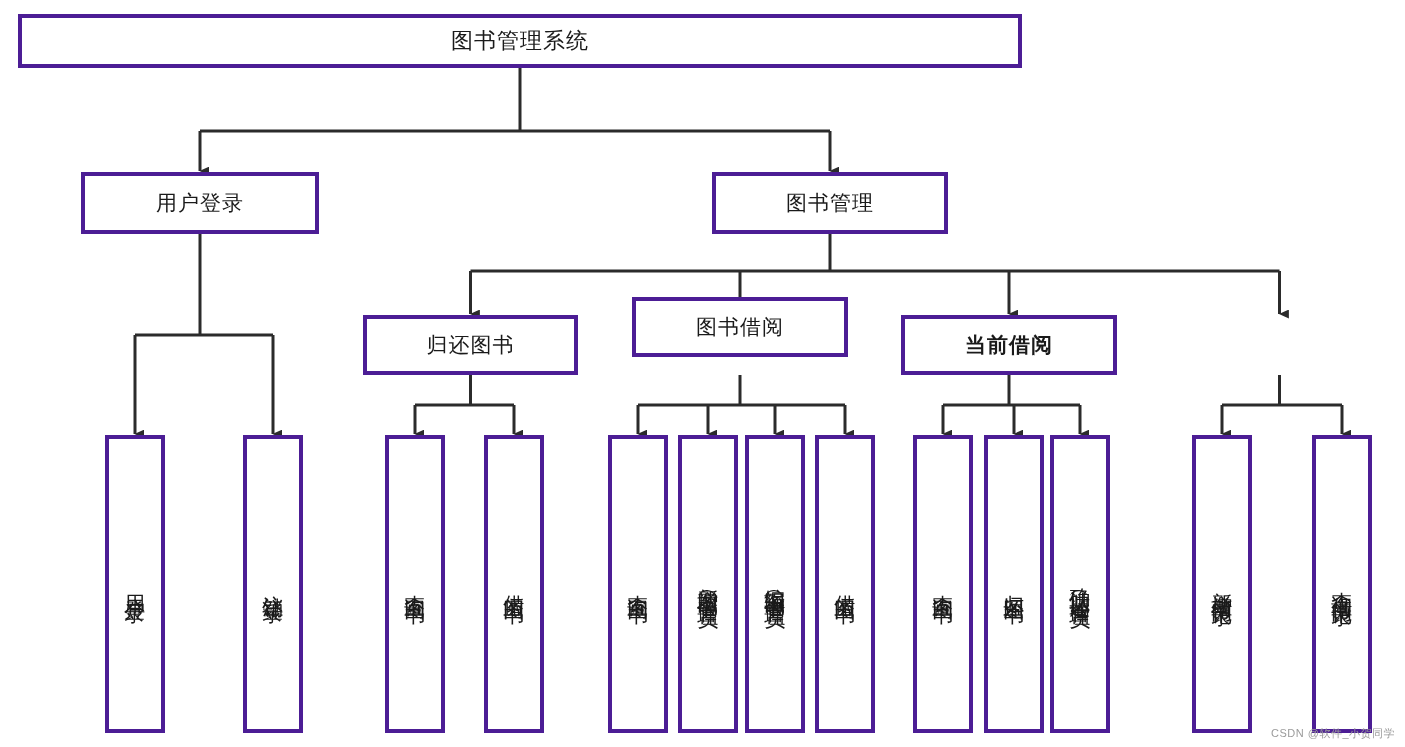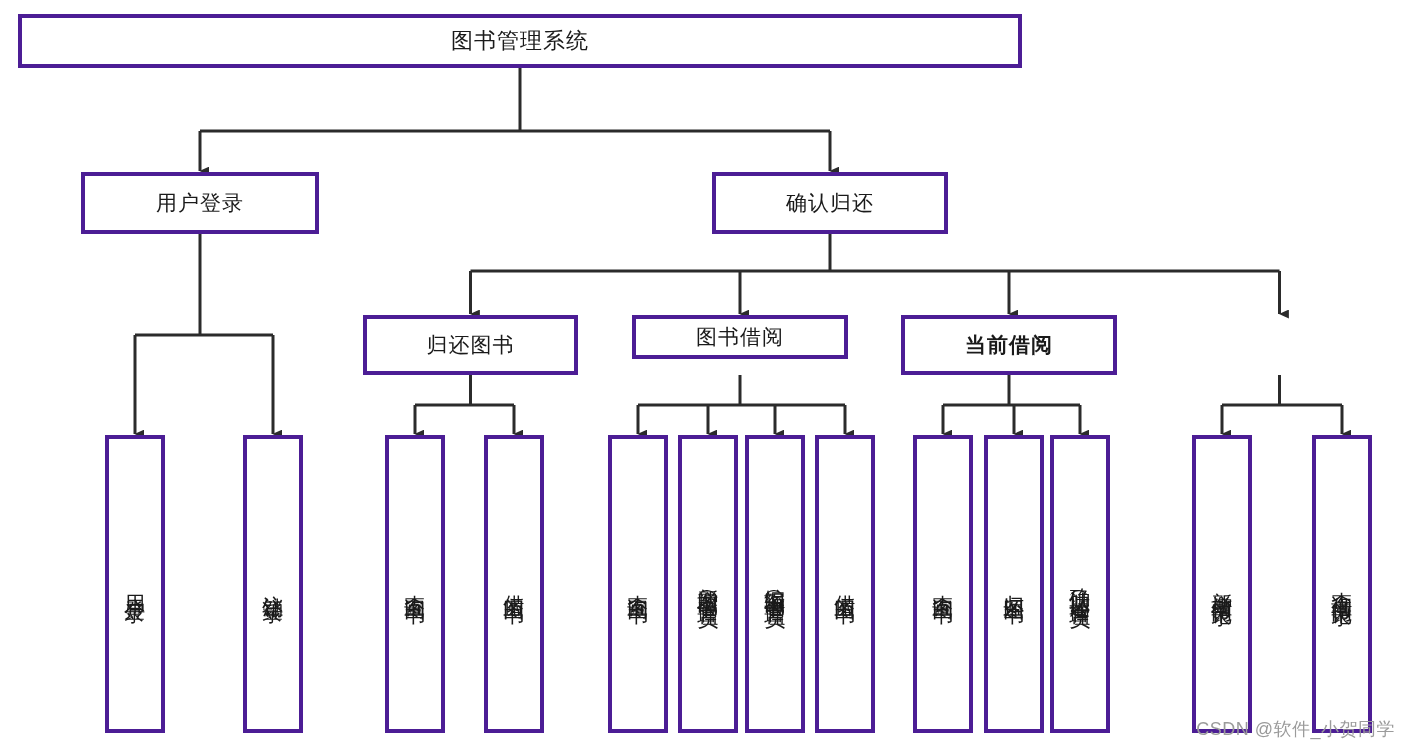--- a/index.html
+++ b/index.html
@@ -54,21 +54,21 @@
     display: block;
     text-align: center;
   }
   .node-root {
     font-size: 22px;
   }
   #watermark {
     position: absolute;
     right: 10px;
     bottom: 6px;
-    font-size: 18px;
+    font-size: 11px;
     color: #9b9b9b;
     letter-spacing: 0.5px;
     white-space: nowrap;
     pointer-events: none;
   }
 </style>
 </head>
 <body>
 
 <div id="diagram-root">
@@ -117,27 +117,27 @@
   </svg>
 
   <div class="node node-h node-root" style="left: 18px; top: 14px; width: 1004px; height: 54px;">
     <span>图书管理系统</span>
   </div>
 
   <div class="node node-h" style="left: 81px; top: 172px; width: 238px; height: 62px;">
     <span>用户登录</span>
   </div>
   <div class="node node-h" style="left: 712px; top: 172px; width: 236px; height: 62px;">
-    <span>确认归还</span>
+    <span>图书管理</span>
   </div>
 
   <div class="node node-h" style="left: 363px; top: 315px; width: 215px; height: 60px;">
     <span>归还图书</span>
   </div>
-  <div class="node node-h" style="left: 632px; top: 315px; width: 216px; height: 44px;">
+  <div class="node node-h" style="left: 632px; top: 297px; width: 216px; height: 60px;">
     <span>图书借阅</span>
   </div>
   <div class="node node-h" style="left: 901px; top: 315px; width: 216px; height: 60px; font-weight: bold;">
     <span>当前借阅</span>
   </div>
 
   <div class="node node-v" style="left: 105px; top: 435px; width: 60px; height: 298px;">
     <span class="vlabel">用户登录</span>
   </div>
   <div class="node node-v" style="left: 243px; top: 435px; width: 60px; height: 298px;">

